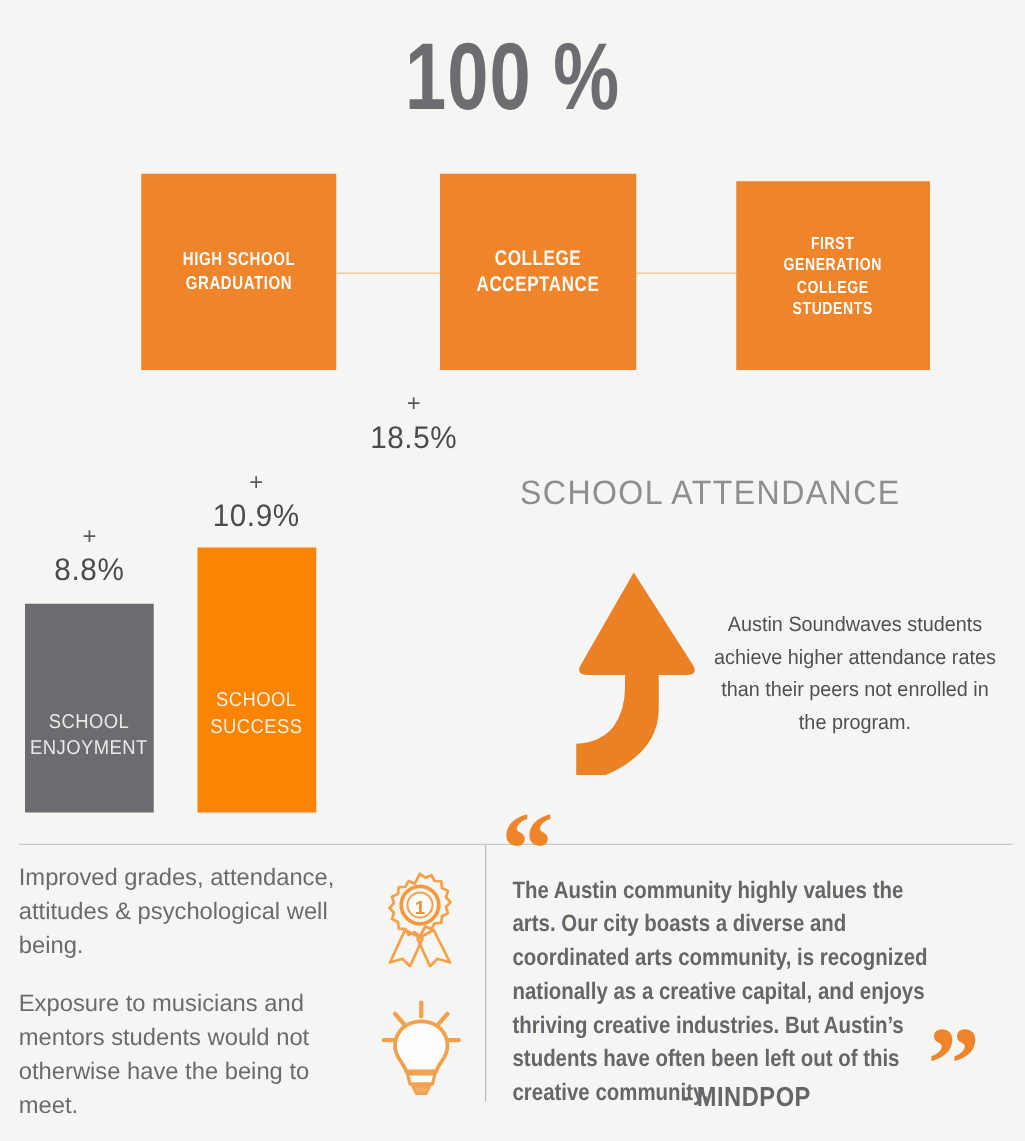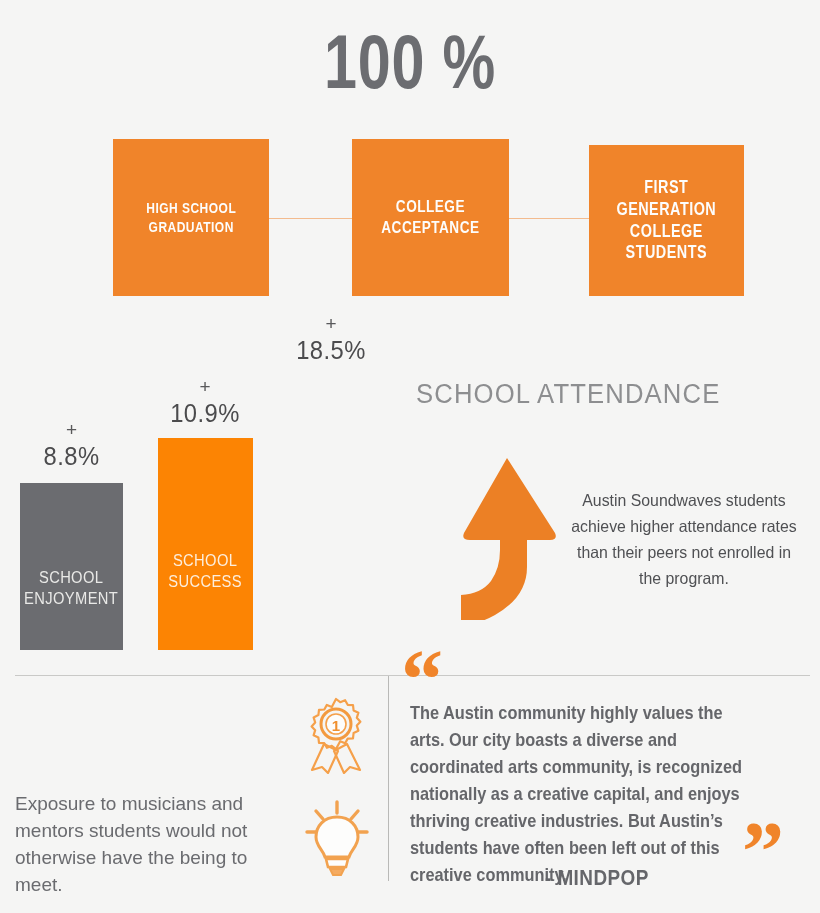--- a/index.html
+++ b/index.html
@@ -34,21 +34,21 @@
     color:#fdfdfc;
     display:flex;align-items:center;justify-content:center;
     text-align:center;
     font-weight:bold;
     letter-spacing:.6px;
     line-height:1.22;
   }
   .flowbox span{display:block;transform:scaleX(.80);transform-origin:50% 50%;}
   #box1{left:113px;top:139px;width:156px;height:157px;font-size:15px;}
   #box2{left:352px;top:139px;width:157px;height:157px;font-size:17px;}
-  #box3{left:589px;top:145px;width:155px;height:151px;font-size:18px;}
+  #box3{left:589px;top:145px;width:155px;height:151px;font-size:14px;}
 
   .connector{
     position:absolute;height:1px;background:#f3bb8e;top:218px;
   }
   #conn1{left:269px;width:83px;}
   #conn2{left:509px;width:80px;}
 
   
   .bar{position:absolute;bottom:263px;display:flex;align-items:center;justify-content:center;}
   .bar .barlabel{
@@ -192,20 +192,21 @@
                Q72 142 40 160 Q22 170 6 170 L6 140
                Q26 139 36 126 Q45 113 45 95 L45 85 L15 85
                Q6 85 9 78 Z" fill="#ec8025"></path>
     </svg>
   </div>
   <div class="attend-text">Austin Soundwaves students achieve higher attendance rates than their peers not enrolled in the program.</div>
 
   <div class="hrule"></div>
   <div class="vrule"></div>
 
+  <div class="bl-text" id="bl1">Improved grades, attendance, attitudes &amp; psychological well being.</div>
   <div class="bl-text" id="bl2">Exposure to musicians and mentors students would not otherwise have the being to meet.</div>
 
   <div class="icon-ribbon">
     <svg viewBox="0 0 72 78" width="72" height="78" aria-hidden="true">
       <g fill="none" stroke="#f5a04a" stroke-width="2.2" stroke-linejoin="round">
         <path d="M24 48 L12 74 L22 71 L28 77 L38 55 Z"></path>
         <path d="M47 48 L60 74 L50 71 L44 77 L34 55 Z"></path>
       </g>
       <path d="M36 3 l4.2 3.2 4.9-2 2.6 4.6 5.3 .3 .6 5.3 4.8 2.3-1.6 5.1 3.6 3.9-3.6 3.9
                1.6 5.1-4.8 2.3-.6 5.3-5.3 .3-2.6 4.6-4.9-2L36 53l-4.2-3.2-4.9 2-2.6-4.6-5.3-.3-.6-5.3

